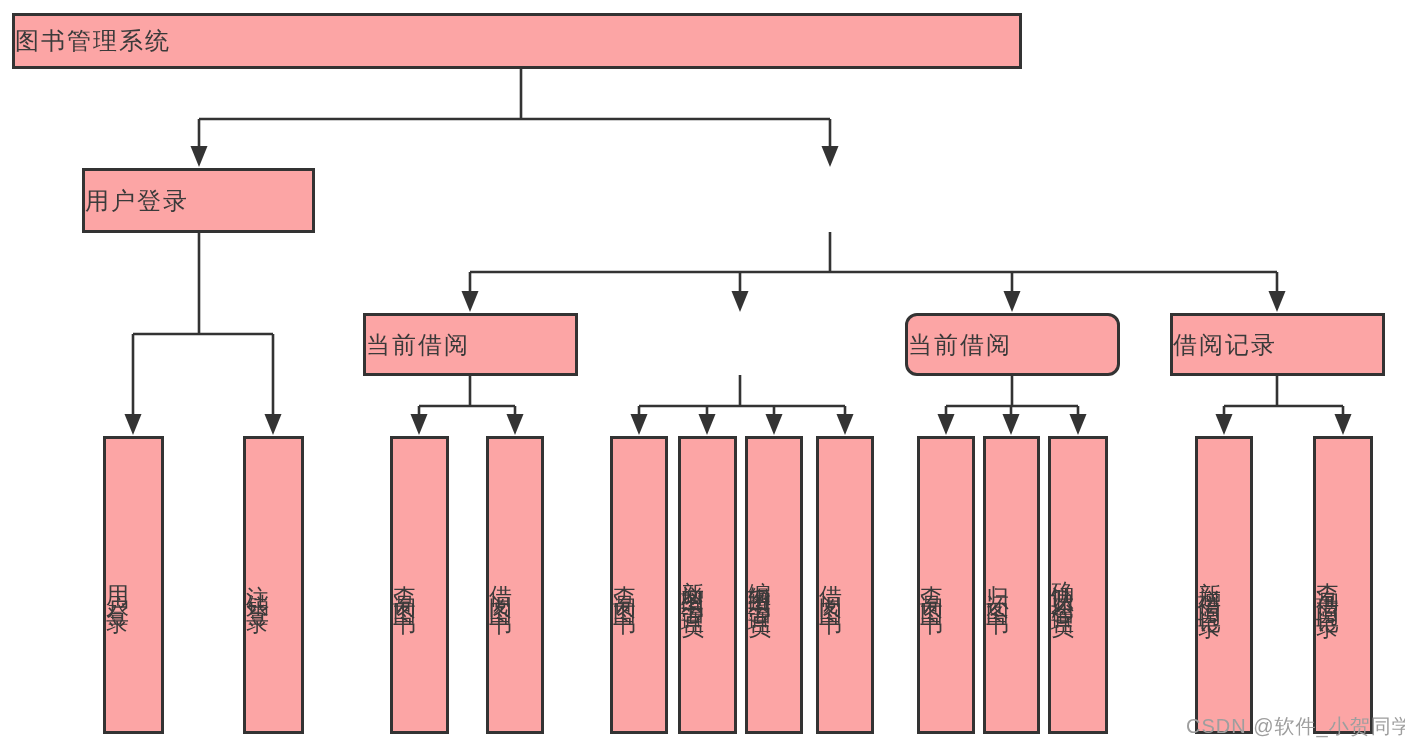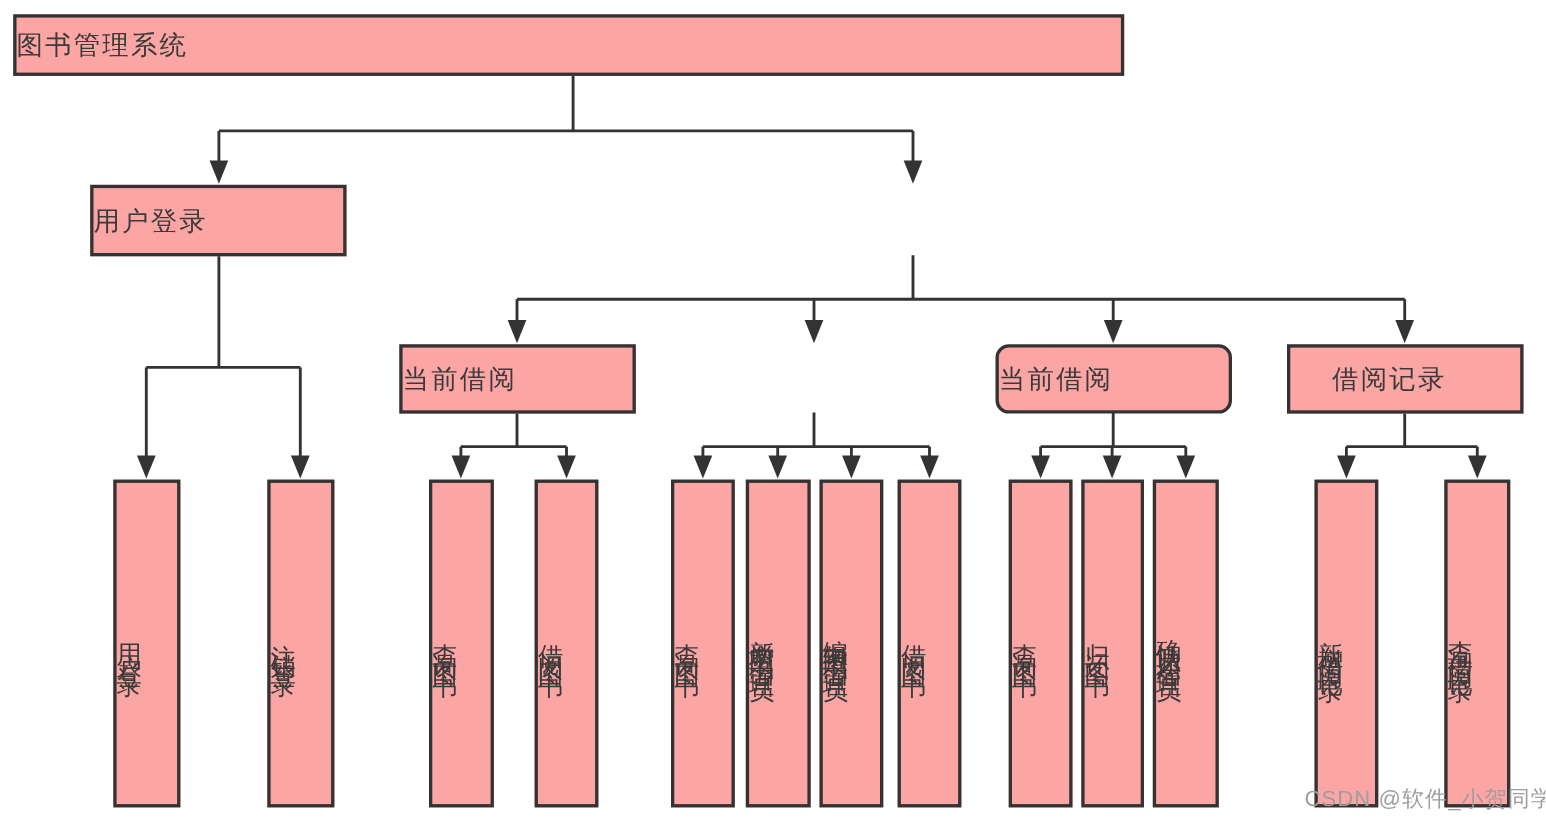--- a/index.html
+++ b/index.html
@@ -149,21 +149,21 @@
   <div class="node hnode" style="left:82px; top:168px; width:233px; height:65px;">
     <span>用户登录</span>
   </div>
 
   <div class="node hnode" style="left:363px; top:313px; width:215px; height:63px;">
     <span>当前借阅</span>
   </div>
   <div class="node hnode" style="left:905px; top:313px; width:215px; height:63px;border-radius:12px;">
     <span>当前借阅</span>
   </div>
-  <div class="node hnode" style="left:1170px; top:313px; width:215px; height:63px;padding-left:38px;">
+  <div class="node hnode" style="left:1170px; top:313px; width:215px; height:63px;">
     <span>借阅记录</span>
   </div>
 
   <div class="node leaf" style="left:103px; top:436px; width:61px; height:298px;">
     <span>用户登录</span>
   </div>
   <div class="node leaf" style="left:243px; top:436px; width:61px; height:298px;">
     <span>注销登录</span>
   </div>
 

